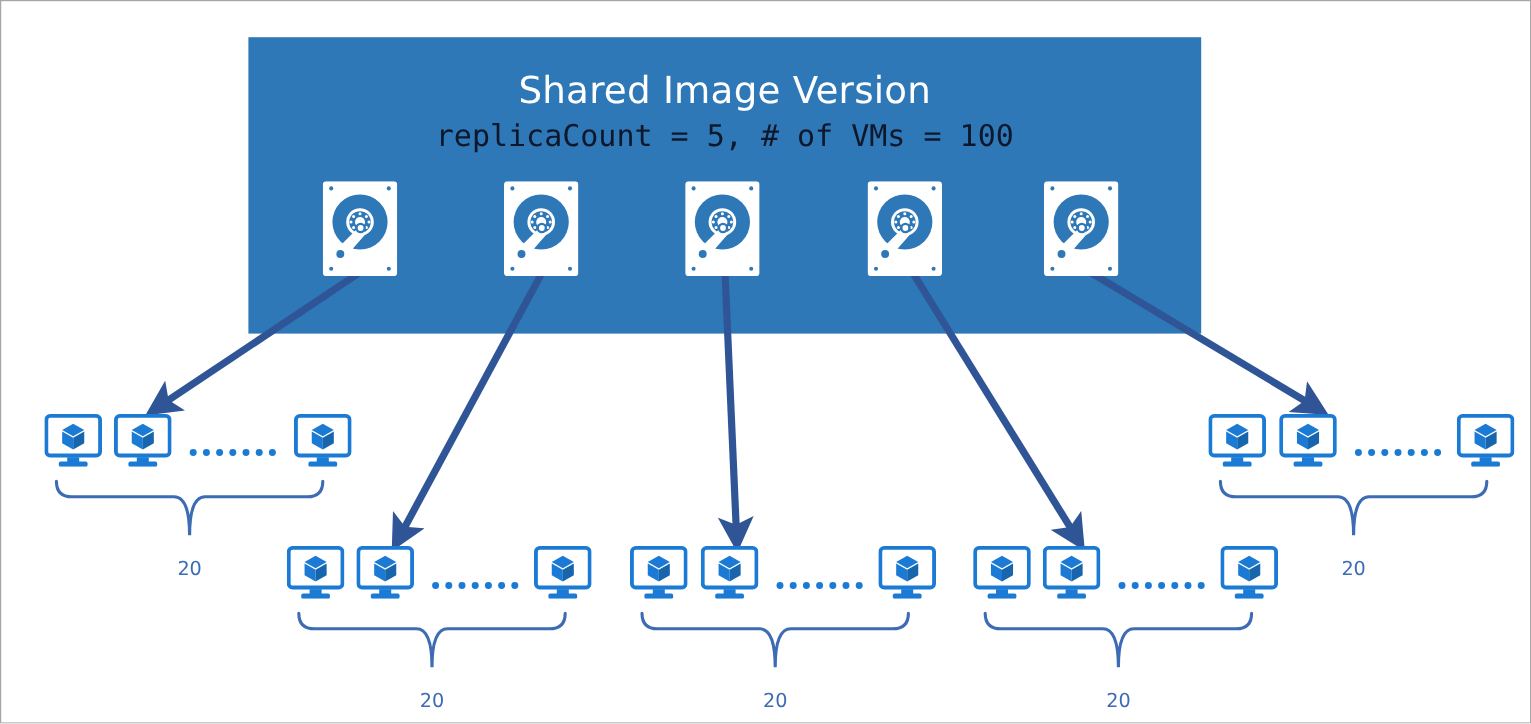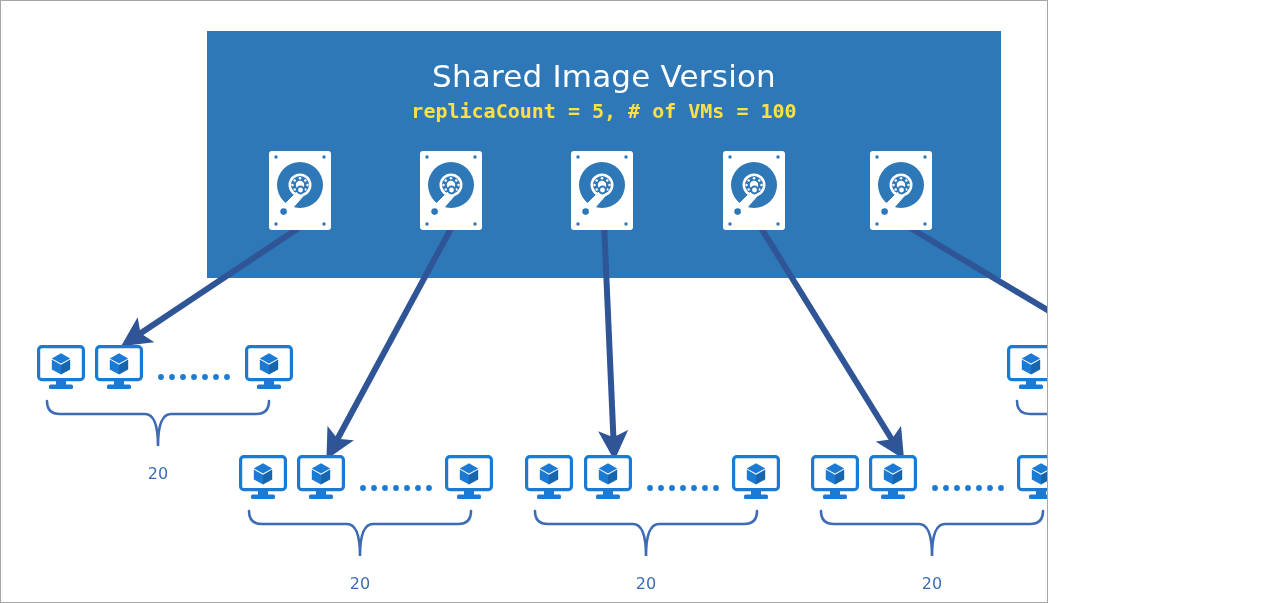--- a/index.html
+++ b/index.html
@@ -27,39 +27,39 @@
     font-family:"DejaVu Sans",sans-serif;
     font-size:31px;
     font-weight:400;
     letter-spacing:0.2px;
     white-space:nowrap;
   }
   .banner-sub{
     position:absolute;
     width:100%;
     text-align:center;
-    color:#fde047;
+    color:#0f172a;
     font-family:"DejaVu Sans Mono","Liberation Mono",monospace;
-    font-size:20px;
-    font-weight:700;
+    font-size:25px;
+    font-weight:400;
     white-space:nowrap;
   }
   .count-label{
     position:absolute;
     text-align:center;
     color:#3d6cb4;
     font-family:"DejaVu Sans",sans-serif;
     font-size:16px;
     white-space:nowrap;
   }
 </style>
 </head>
 <body>
 
-<div id="page" style="width: 1048px; height: 603px; background: rgb(255, 255, 255); border-color: rgb(166, 166, 166);">
+<div id="page" style="width: 1276px; height: 603px; background: rgb(255, 255, 255); border-color: rgb(166, 166, 166);">
 
   <div class="banner" id="banner" style="left: 206px; top: 30px; width: 794px; height: 247px; background: rgb(46, 120, 184);">
     <div class="banner-title" style="top: 27px;">Shared Image Version</div>
     <div class="banner-sub" style="top: 68px;">replicaCount = 5, # of VMs = 100</div>
   </div>
 
   <svg id="svg-stage" viewBox="0 0 1276 603">
     <defs>
       <marker id="arrowhead" markerWidth="5" markerHeight="5" refX="3.4" refY="2.5" orient="auto" markerUnits="strokeWidth">
         <path d="M0,0 L5,2.5 L0,5 L1.1,2.5 Z" fill="#2f5597"></path>

